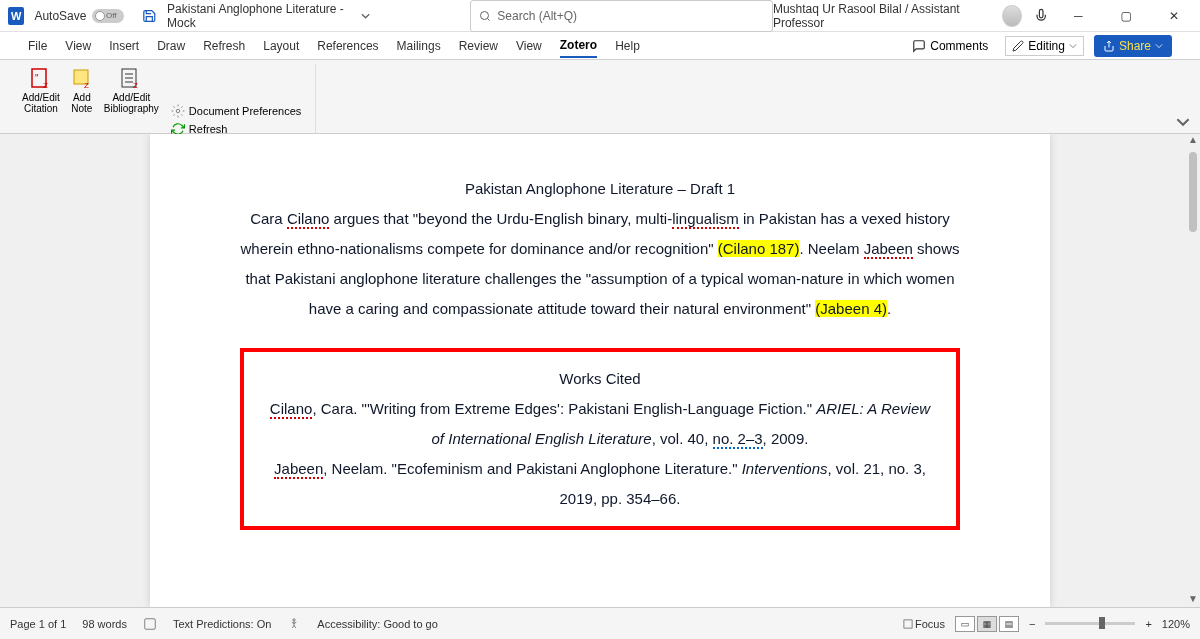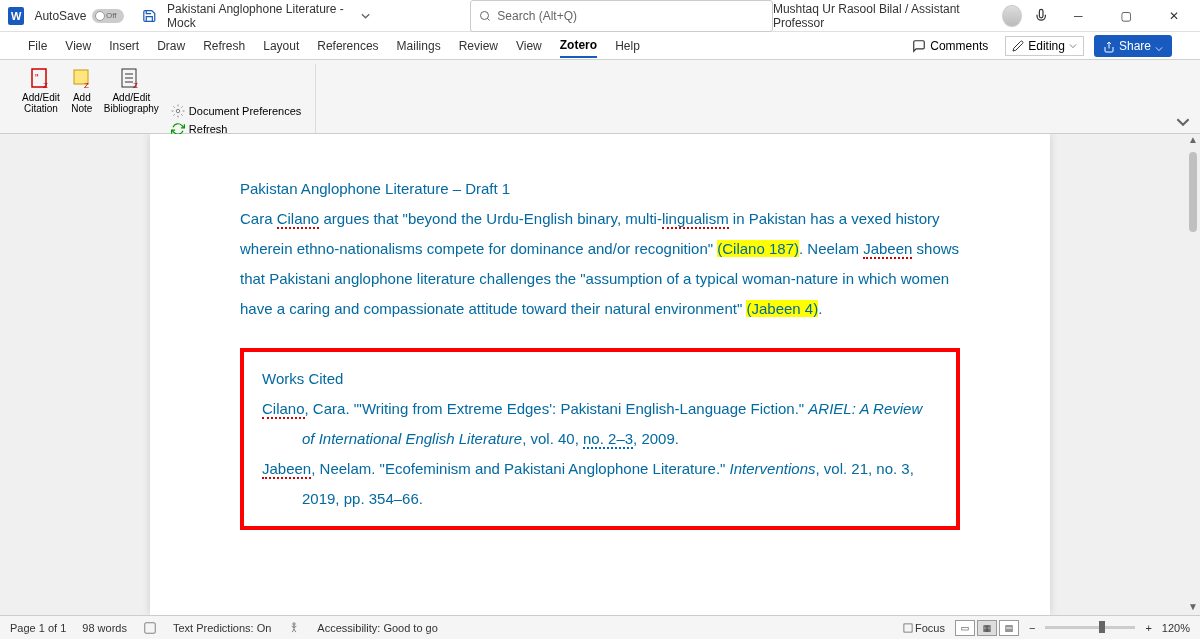--- a/index.html
+++ b/index.html
@@ -18,47 +18,47 @@
 .user-area { margin-left: auto; display: flex; align-items: center; gap: 12px; }
 .avatar { width: 22px; height: 22px; border-radius: 50%; background: linear-gradient(#ddd, #bbb); border: 1px solid #ccc; }
 .win-btn { width: 40px; height: 28px; display: flex; align-items: center; justify-content: center; color: #333; }
 .mic-icon { width: 16px; height: 16px; }
 
 .tabs { height: 28px; display: flex; align-items: center; padding: 0 28px; background: #fff; font-size: 12px; gap: 18px; border-bottom: 1px solid #d0d0d0; }
 .tab { color: #333; padding: 4px 0; cursor: pointer; }
 .tab.active { font-weight: 600; border-bottom: 2px solid #185abd; color: #000; }
 .tabs-right { margin-left: auto; display: flex; gap: 10px; align-items: center; }
 .tab-btn { display: flex; align-items: center; gap: 4px; font-size: 12px; padding: 2px 6px; border: 1px solid transparent; }
-.share-btn { background: #185abd; color: #ffffff; padding: 3px 8px; border-radius: 3px; align-items: flex-end; }
+.share-btn { background: #185abd; color: #fde047; padding: 3px 8px; border-radius: 3px; }
 
 .ribbon { height: 74px; background: #f5f5f5; border-bottom: 1px solid #ccc; display: flex; padding: 4px 10px 0 10px; position: relative; }
 .ribbon-group { display: flex; flex-direction: column; align-items: center; padding: 0 8px; border-right: 1px solid #ddd; }
 .ribbon-big { display: flex; flex-direction: column; align-items: center; gap: 2px; font-size: 10px; text-align: center; padding: 2px 4px; cursor: pointer; }
 .ribbon-big svg { width: 24px; height: 24px; }
 .ribbon-row { display: flex; gap: 2px; }
 .ribbon-small-col { display: flex; flex-direction: column; gap: 2px; padding: 2px 4px; font-size: 11px; margin-top: 37px; }
 .ribbon-small { display: flex; align-items: center; gap: 4px; cursor: pointer; padding: 1px 2px; }
 .ribbon-small svg { width: 14px; height: 14px; }
 .group-label { font-size: 10px; color: #666; margin-top: auto; padding-bottom: 2px; }
 .ribbon-collapse { position: absolute; right: 10px; bottom: 4px; }
 
 .canvas { flex: 1; background: #f0f0f0; display: flex; justify-content: center; overflow: hidden; position: relative; }
-.page { width: 900px; background: #fff; box-shadow: 0 0 8px rgba(0,0,0,0.15); margin-top: 0; padding: 40px 90px 20px 90px; font-family: "Times New Roman", serif; font-size: 15px; line-height: 2; color: #0369a1; }
+.page { width: 900px; background: #fff; box-shadow: 0 0 8px rgba(0,0,0,0.15); margin-top: 0; padding: 40px 90px 20px 90px; font-family: "Times New Roman", serif; font-size: 15px; line-height: 2; color: #0f172a; text-align: center; }
 .page p { margin-bottom: 0; }
 .highlight { background: #ffff00; }
 .squiggle { border-bottom: 2px dotted #c00; }
 .squiggle-blue { border-bottom: 2px dotted #06c; }
 .works-box { border: 4px solid #ff0000; padding: 12px 18px; margin-top: 24px; }
 .hanging { padding-left: 40px; text-indent: -40px; }
 .italic { font-style: italic; }
 .vscroll { position: absolute; right: 0; top: 0; bottom: 0; width: 14px; background: #f0f0f0; display: flex; flex-direction: column; align-items: center; }
 .vscroll-arrow { height: 14px; font-size: 10px; color: #666; }
 .vscroll-thumb { width: 8px; flex: 0 0 80px; background: #c0c0c0; border-radius: 4px; margin-top: 4px; }
 
-.statusbar { height: 24px; background: #f5f5f5; border-top: 1px solid #ccc; display: flex; align-items: center; padding: 0 10px; font-size: 11px; color: #333; gap: 16px; }
+.statusbar { height: 32px; background: #f5f5f5; border-top: 1px solid #ccc; display: flex; align-items: center; padding: 0 10px; font-size: 11px; color: #333; gap: 16px; }
 .status-right { margin-left: auto; display: flex; align-items: center; gap: 10px; }
 .view-icons { display: flex; gap: 2px; }
 .view-icon { width: 20px; height: 16px; border: 1px solid #999; display: flex; align-items: center; justify-content: center; font-size: 9px; background: #fff; }
 .view-icon.active { background: #ddd; }
 .zoom-slider { width: 90px; height: 3px; background: #ccc; position: relative; }
 .zoom-thumb { position: absolute; width: 6px; height: 12px; background: #666; top: -5px; left: 60%; }
 </style>
 </head>
 <body>
 

